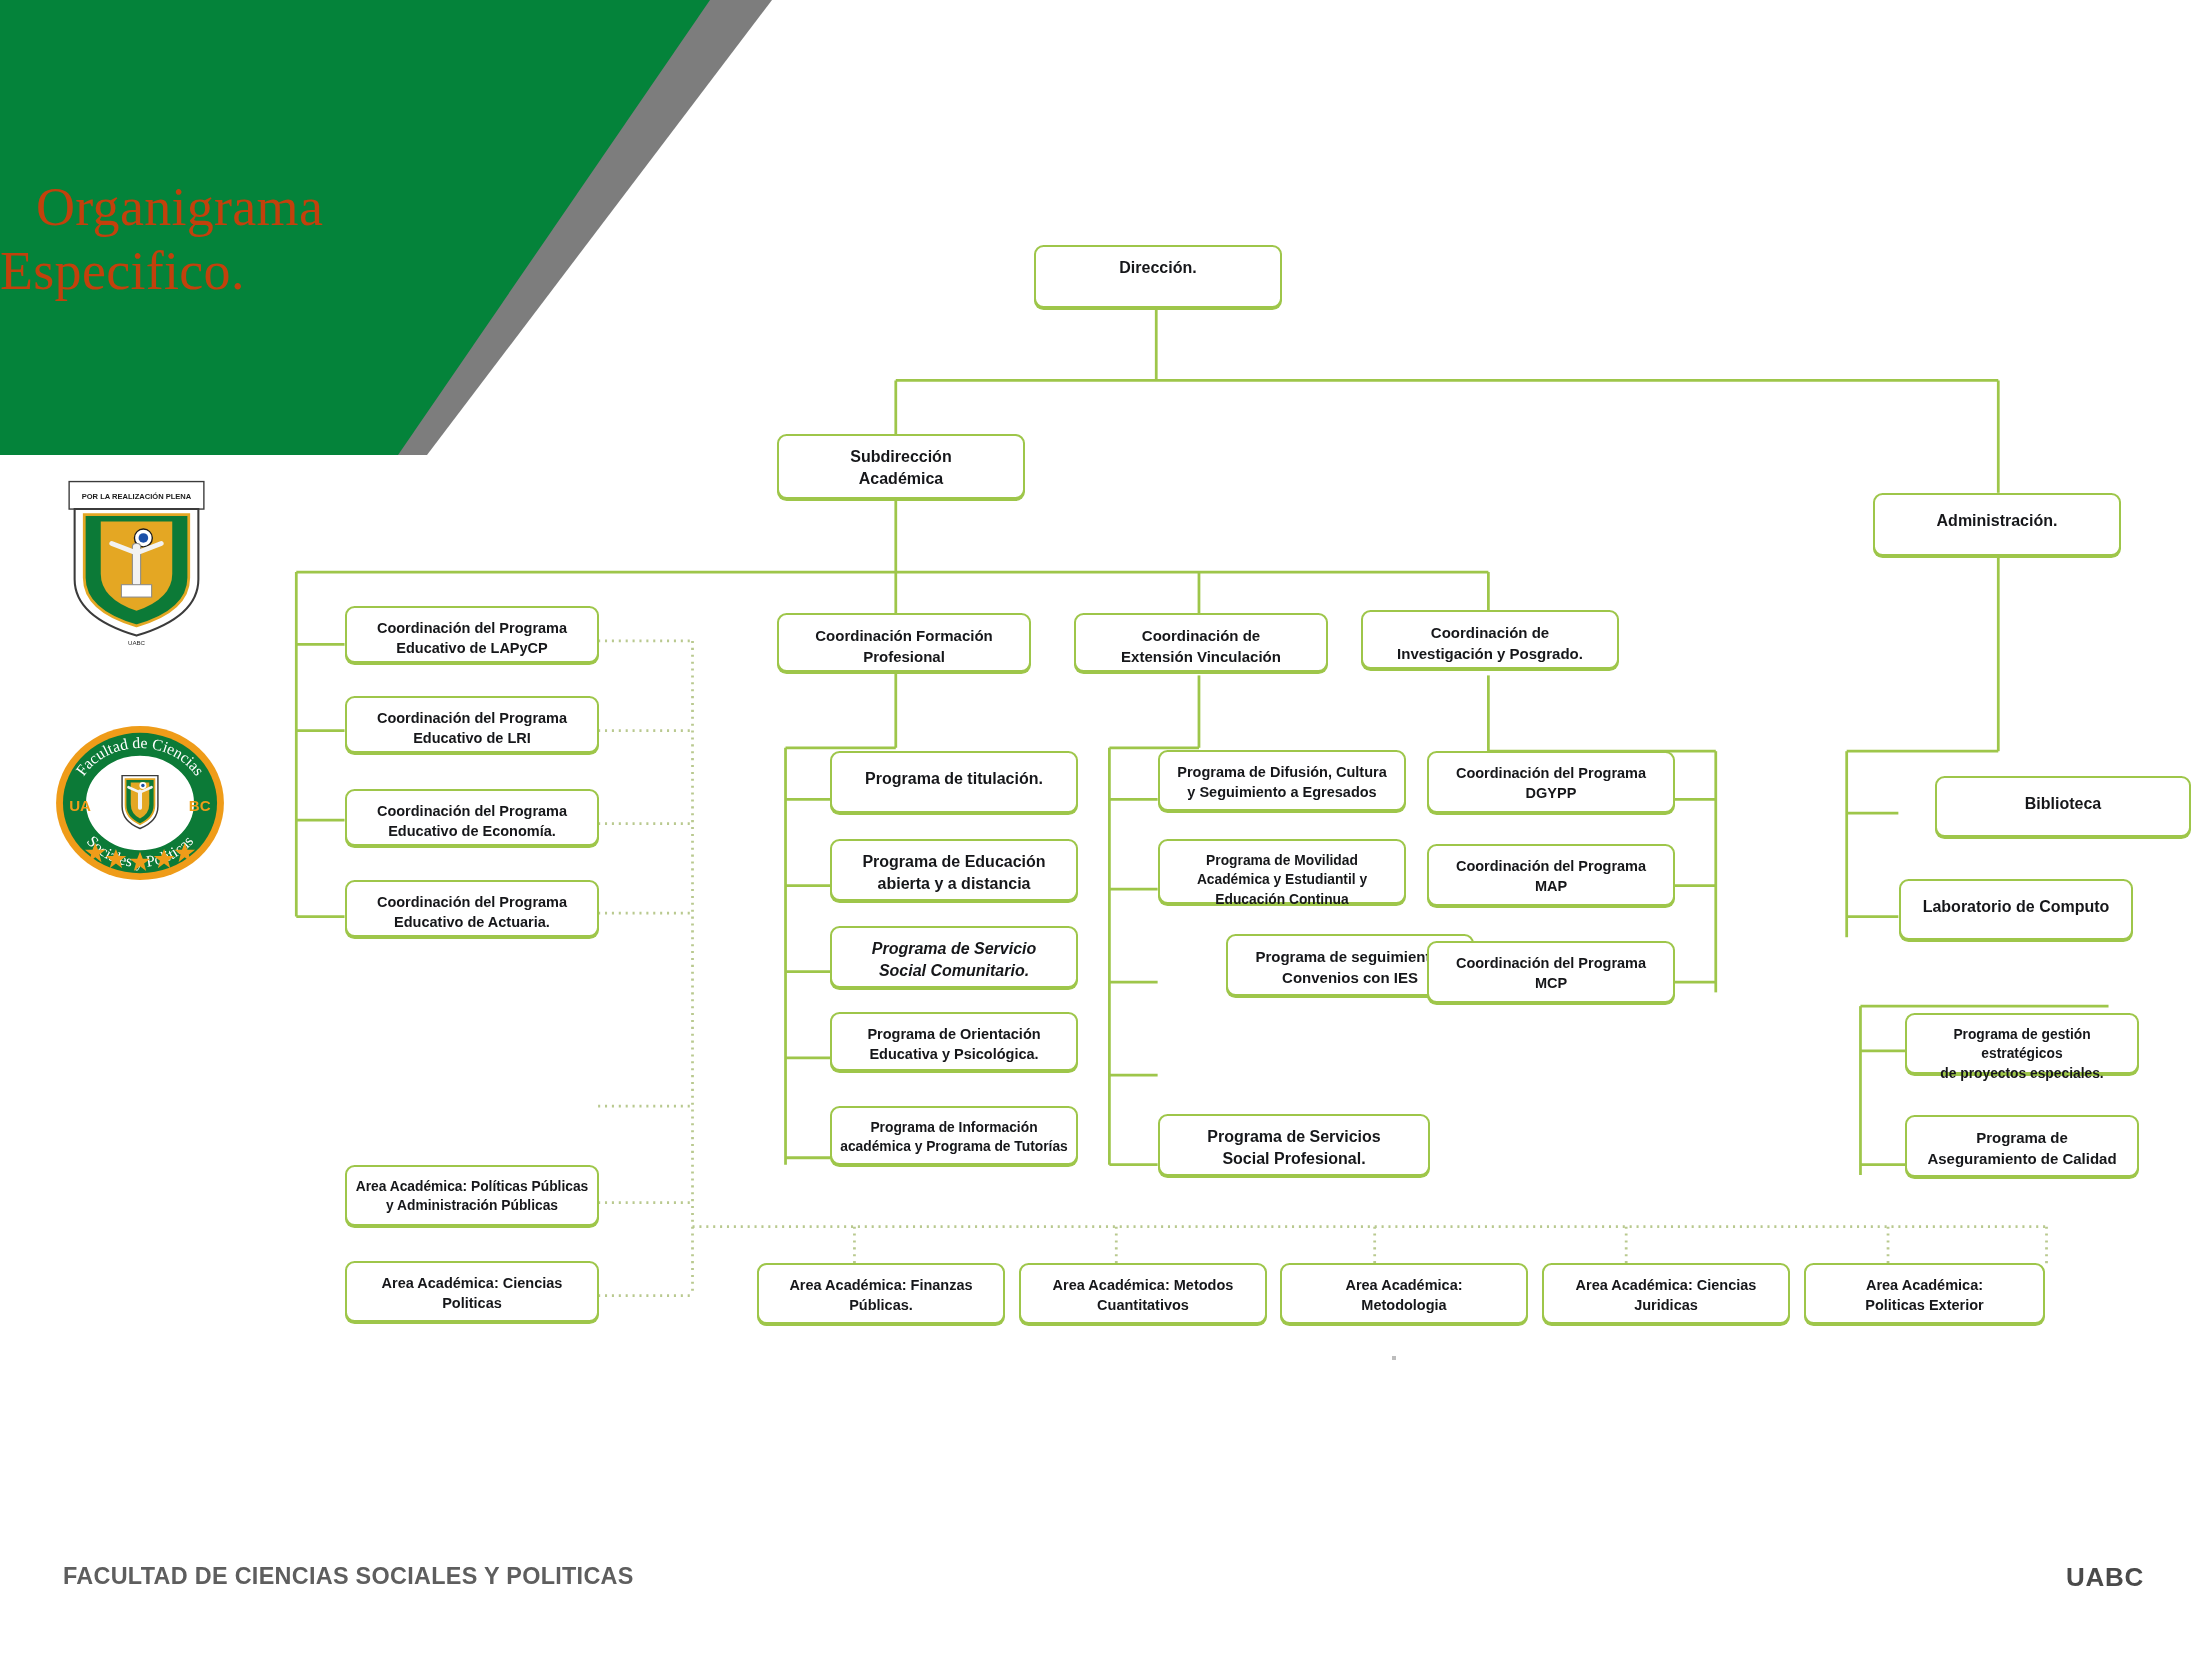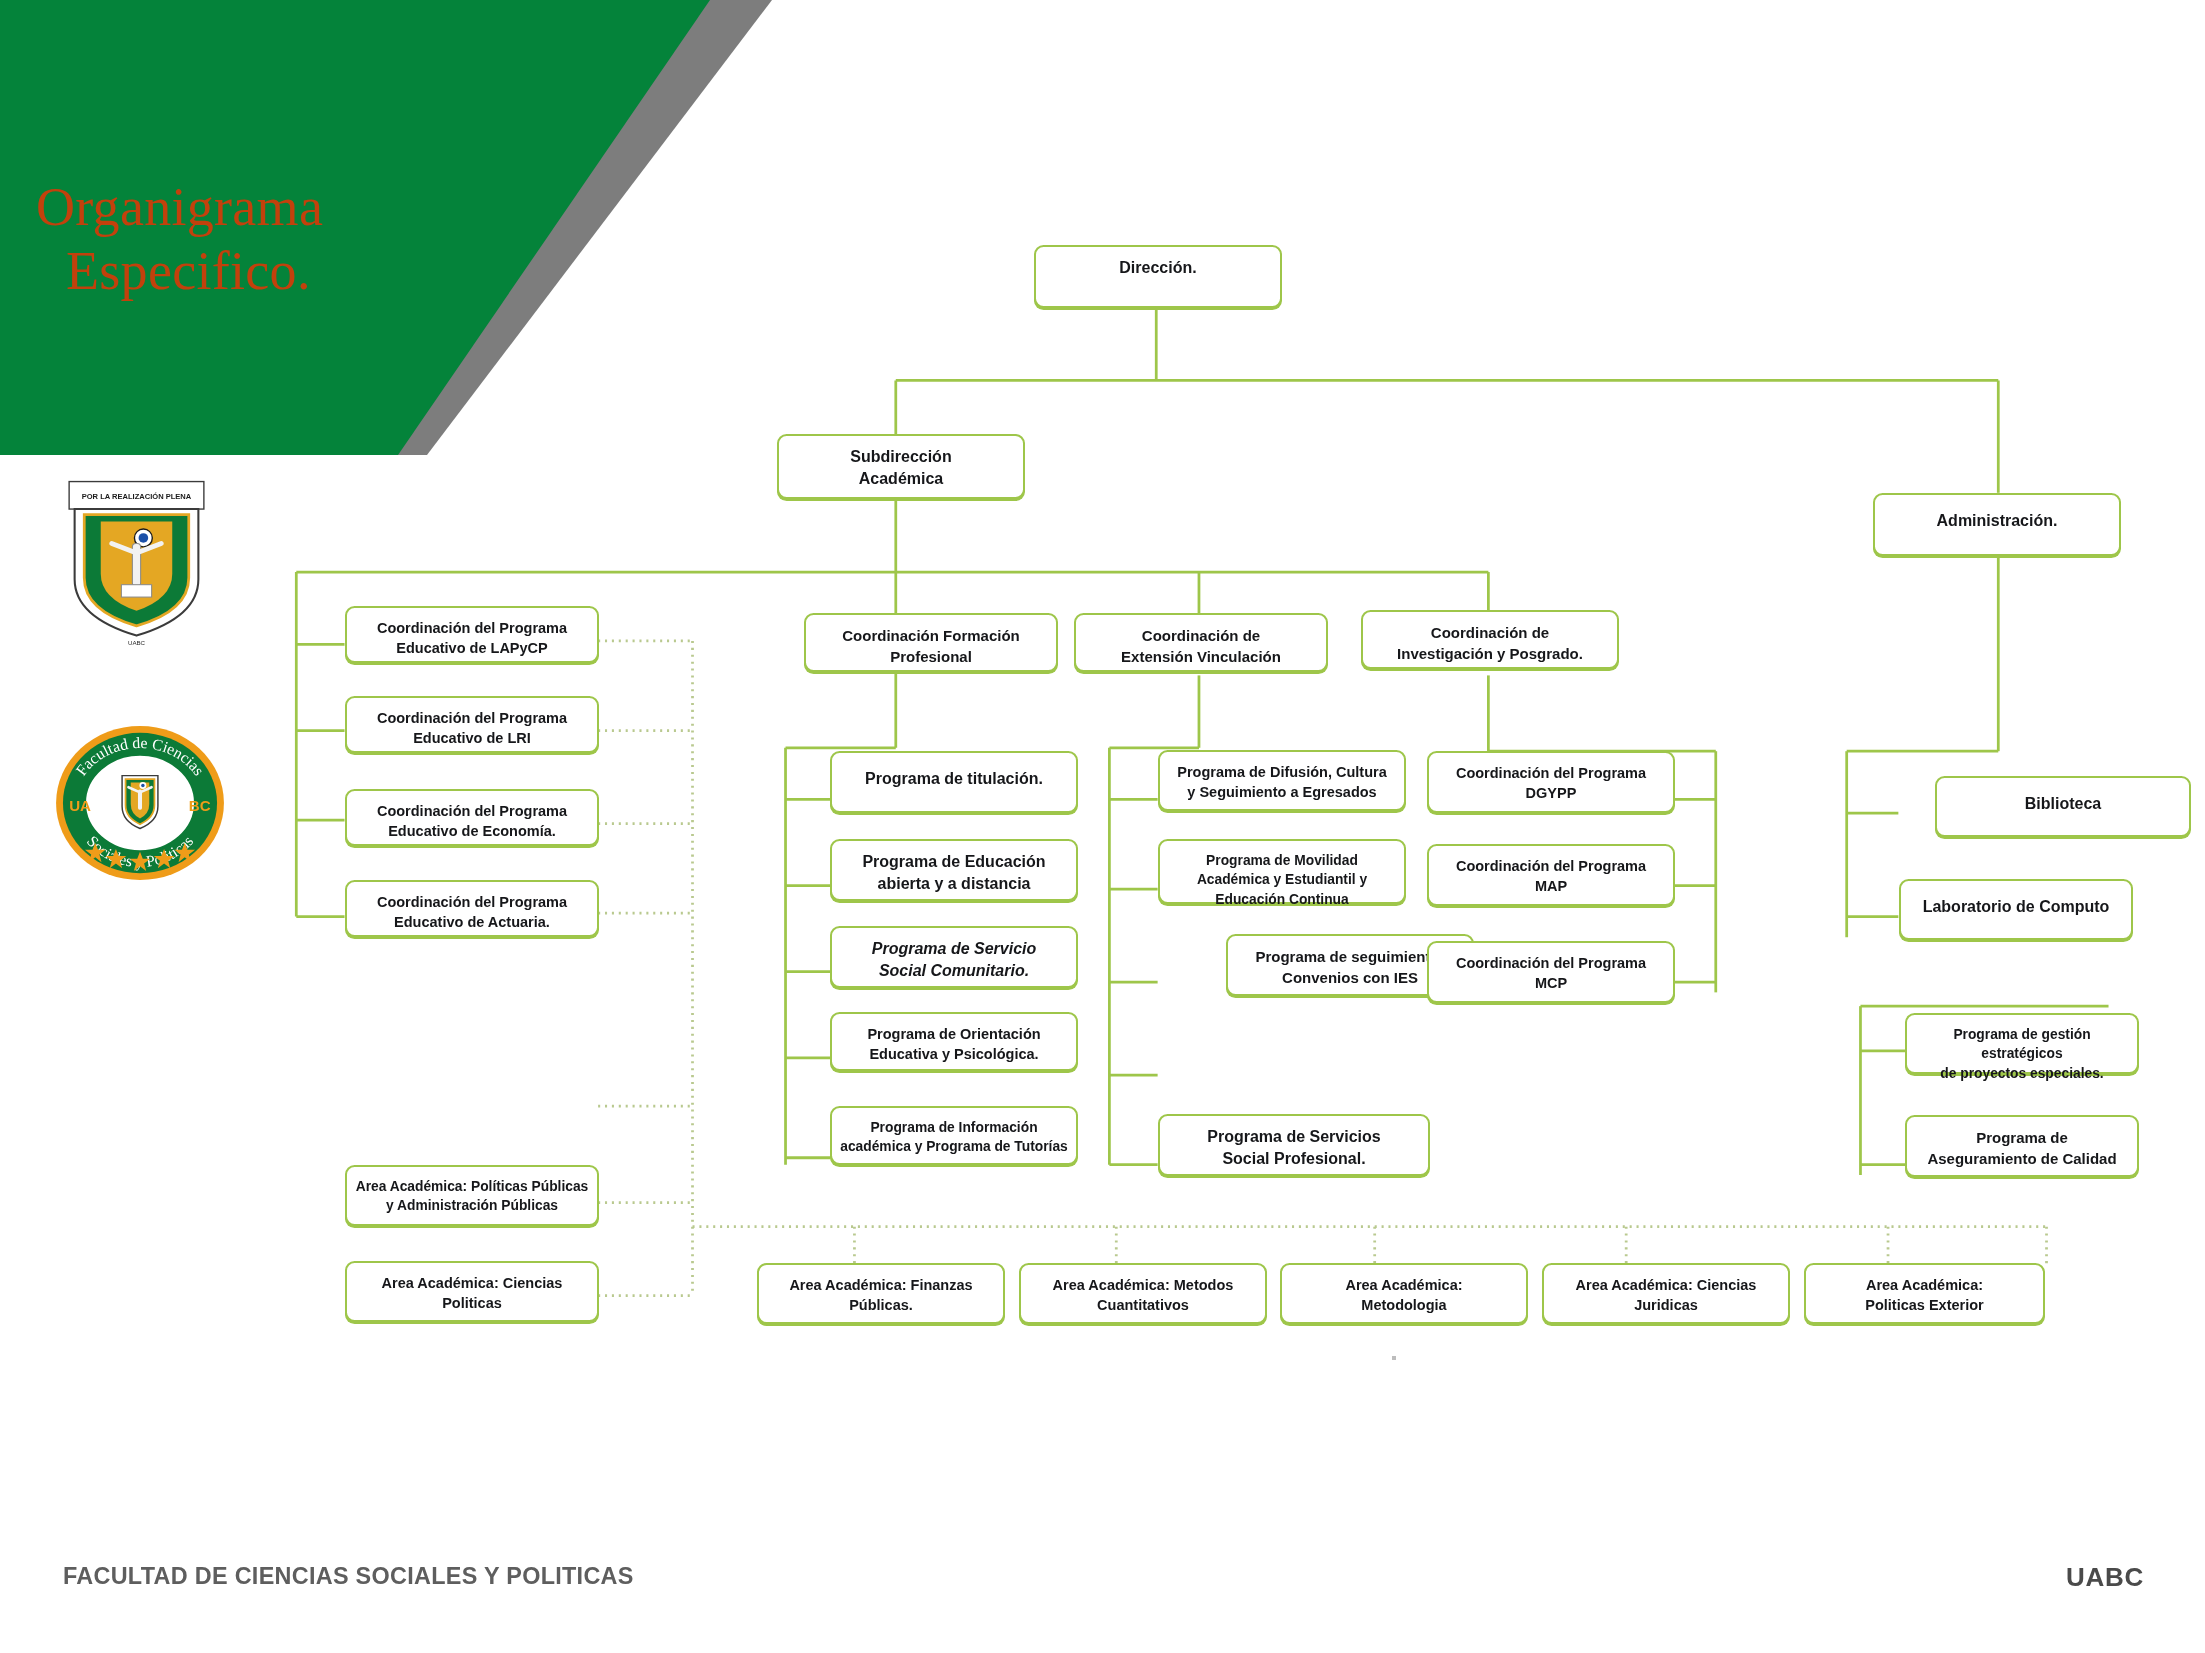--- a/index.html
+++ b/index.html
@@ -34,21 +34,21 @@
     position: absolute;
     left: 0; top: 176px;
     width: 620px;
     color: #c2410c;
     font-family: "Liberation Serif", serif;
     font-size: 54px;
     line-height: 1.18;
     letter-spacing: 0.3px;
   }
   #title-line1 { display: block; padding-left: 36px; }
-  #title-line2 { display: block; padding-left: 66px; }
+  #title-line2 { display: block; }
 
   
   .logo-wrap { position: absolute; }
   #logo-uabc { left: 54px; top: 476px; width: 165px; height: 172px; }
   #logo-fcsyp { left: 54px; top: 717px; width: 172px; height: 172px; }
 
   
   #chart {
     position: absolute;
     left: 0; top: 0;
@@ -263,21 +263,21 @@
   </div>
   <div class="node fs-21" style="left:345px; top:789px; width:254px; height:57px;">
     <span>Coordinación  del Programa</span>
     <span>Educativo  de Economía.</span>
   </div>
   <div class="node fs-21" style="left:345px; top:880px; width:254px; height:57px;">
     <span>Coordinación  del Programa</span>
     <span>Educativo  de Actuaria.</span>
   </div>
 
-  <div class="node fs-22" style="left:804px; top:613px; width:254px; height:59px;">
+  <div class="node fs-22" style="left:777px; top:613px; width:254px; height:59px;">
     <span>Coordinación Formación</span>
     <span>Profesional</span>
   </div>
   <div class="node fs-22" style="left:1074px; top:613px; width:254px; height:59px;">
     <span>Coordinación de</span>
     <span>Extensión  Vinculación</span>
   </div>
   <div class="node fs-22" style="left:1361px; top:610px; width:258px; height:59px;">
     <span>Coordinación de</span>
     <span>Investigación y Posgrado.</span>

